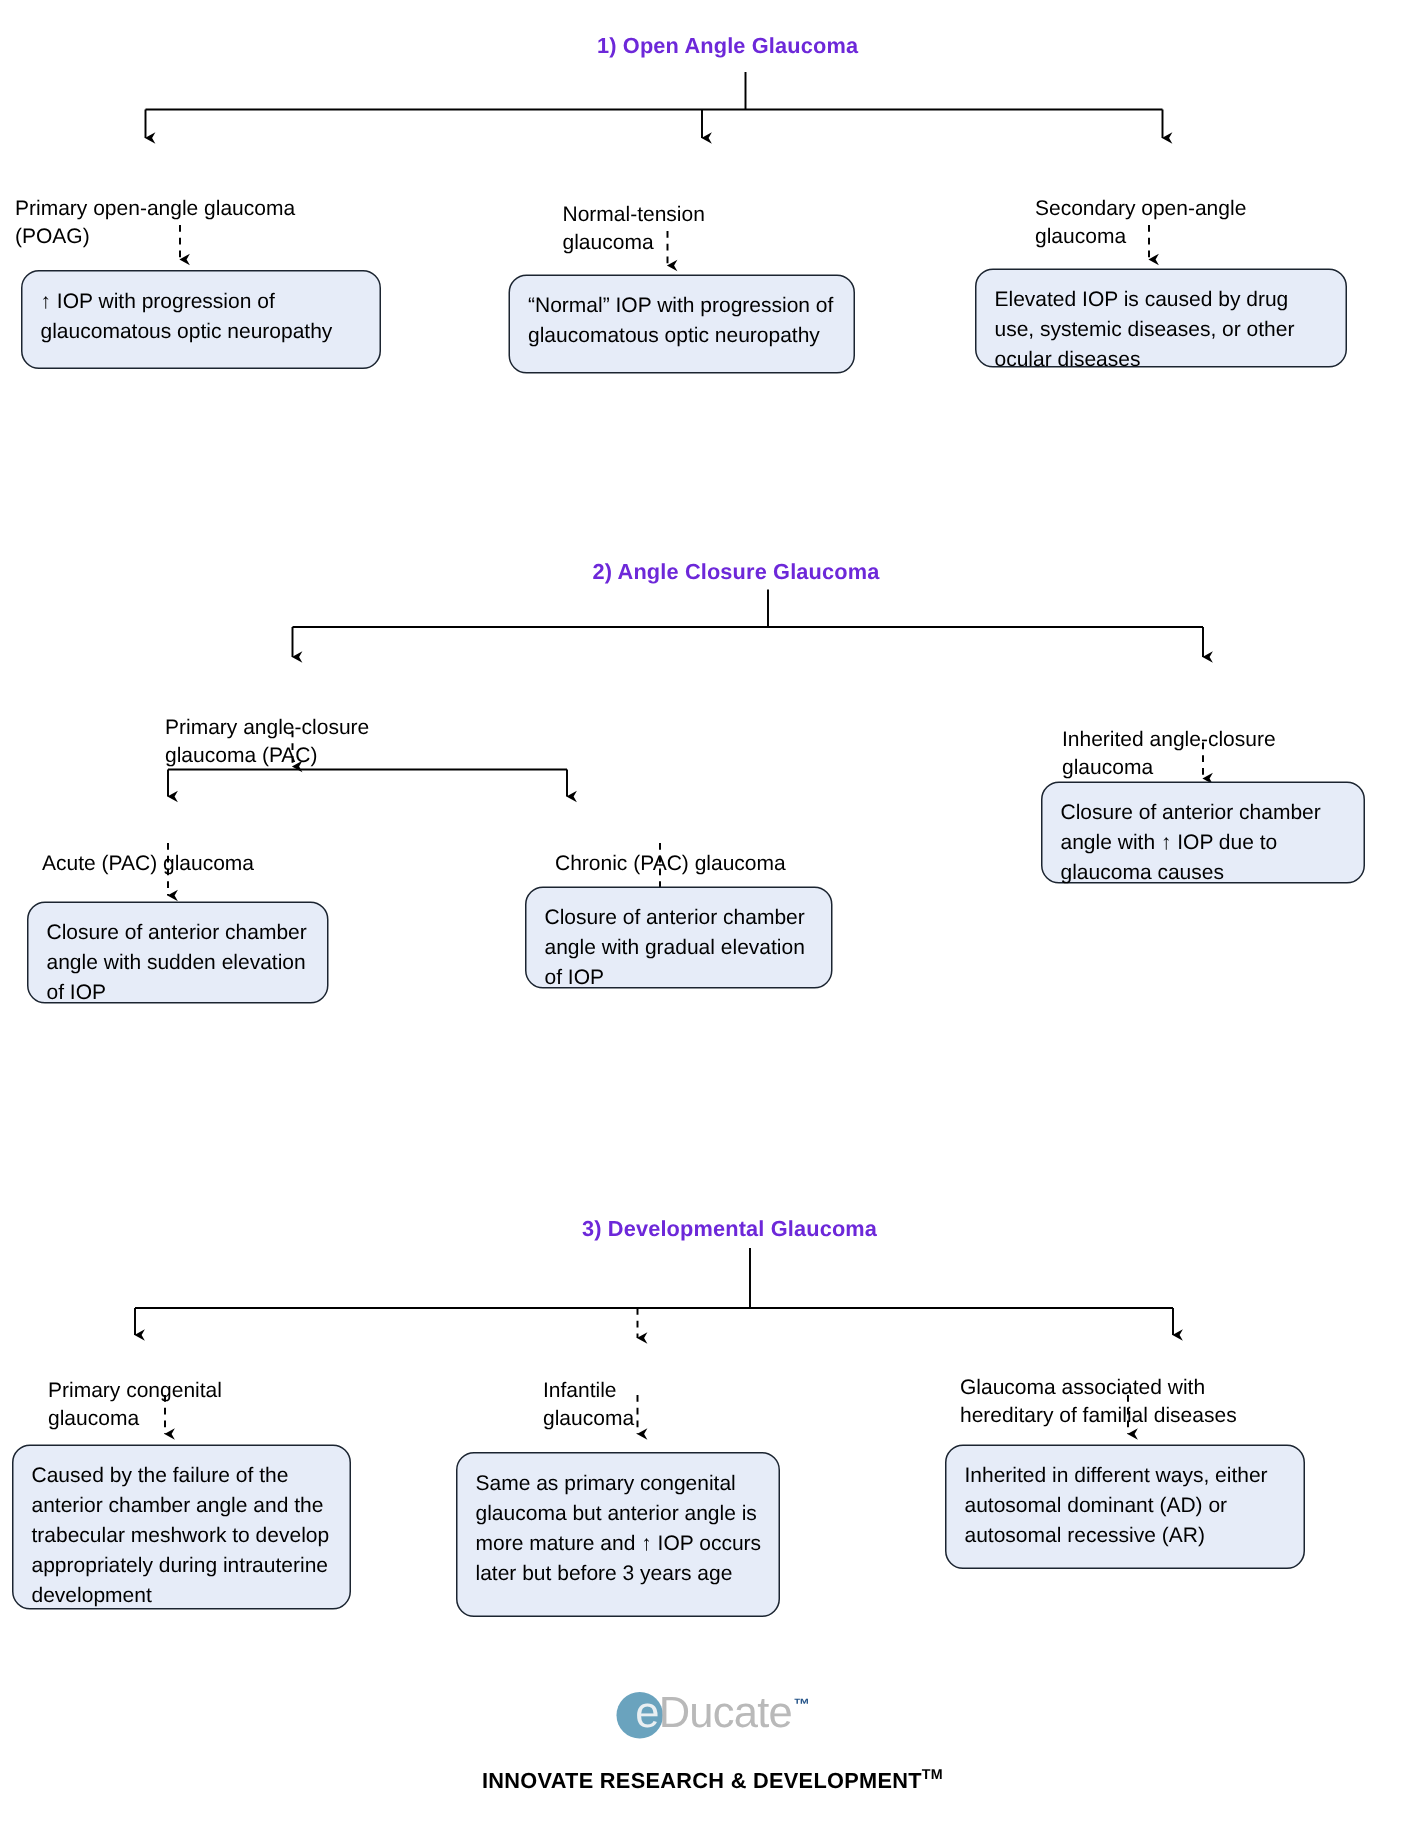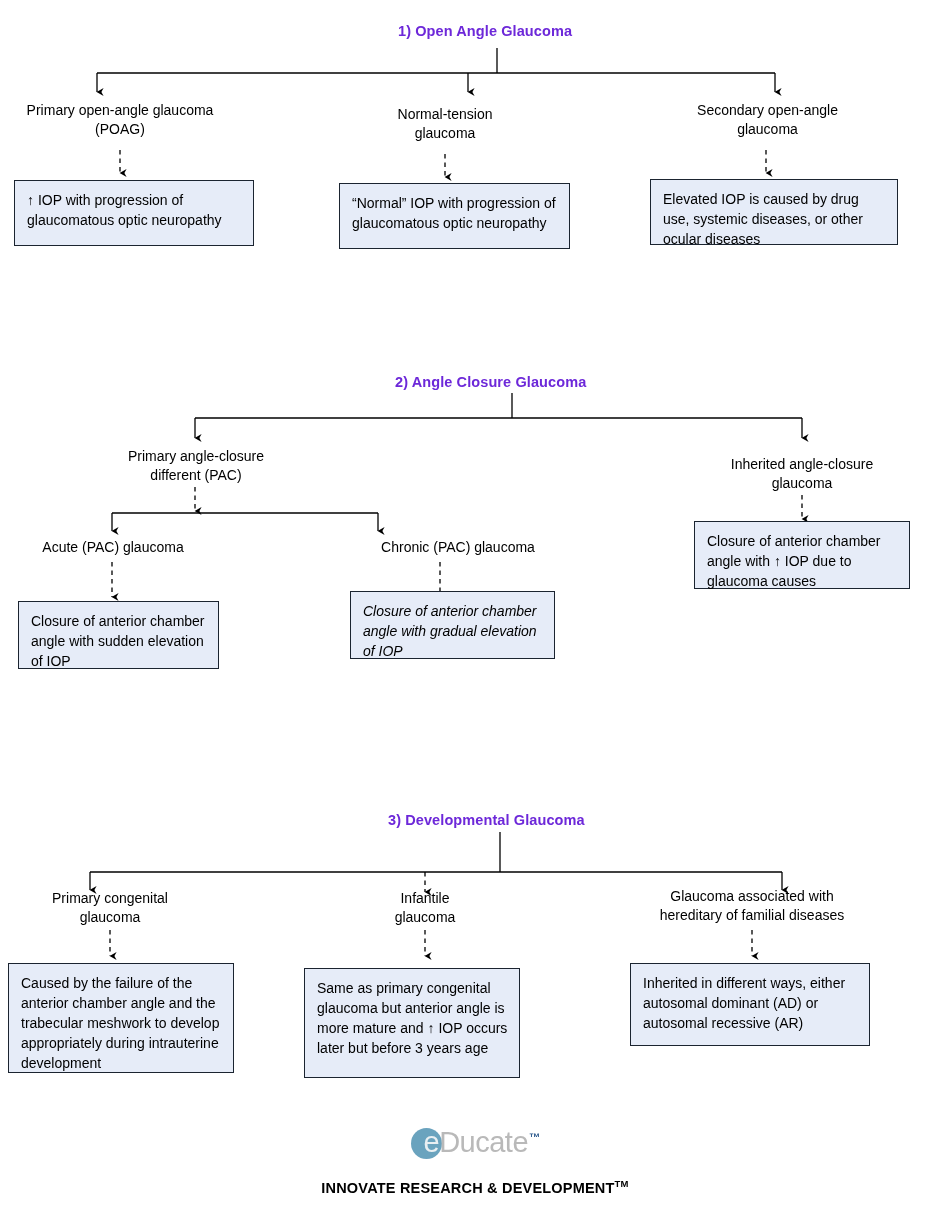--- a/index.html
+++ b/index.html
@@ -28,31 +28,32 @@
     letter-spacing: 0.1px;
     white-space: nowrap;
     color: #6d28d9;
   }
 
   
   .node-label {
     position: absolute;
     font-size: 14px;
     line-height: 19px;
-    text-align: center;
+    text-align: left;
     color: #000;
+    margin-top: 28px;
   }
 
   
   .desc-box {
     position: absolute;
     box-sizing: border-box;
     background: #e6ecf8;
     border: 1.4px solid #1b2430;
-    border-radius: 0;
+    border-radius: 12px;
     font-size: 14px;
     line-height: 20px;
     padding: 9px 11px 9px 12px;
     color: #000;
     box-shadow: 0 0 0 0 rgba(0,0,0,0);
   }
 
   
   #wires {
     position: absolute;
@@ -200,35 +201,35 @@
   <div class="desc-box" style="left:14px; top:180px; width:240px; height:66px;">↑ IOP with progression of glaucomatous optic neuropathy</div>
 
   <div class="desc-box" style="left:339px; top:183px; width:231px; height:66px;">“Normal” IOP with progression of glaucomatous optic neuropathy</div>
 
   <div class="desc-box" style="left:650px; top:179px; width:248px; height:66px;">Elevated IOP is caused by drug use, systemic diseases, or other ocular diseases</div>
 
   <div class="section-title" style="left:395px; top:374px;">2) Angle Closure Glaucoma</div>
 
   <div class="node-label" style="left:110px; top:447px; width:172px;">
     <span>Primary angle-closure</span><br>
-    <span>different (PAC)</span>
+    <span>glaucoma (PAC)</span>
   </div>
 
   <div class="node-label" style="left:708px; top:455px; width:188px;">
     <span>Inherited angle-closure</span><br>
     <span>glaucoma</span>
   </div>
 
   <div class="node-label" style="left:28px; top:538px; width:170px;">Acute (PAC) glaucoma</div>
 
   <div class="node-label" style="left:370px; top:538px; width:176px;">Chronic (PAC) glaucoma</div>
 
   <div class="desc-box" style="left:18px; top:601px; width:201px; height:68px;">Closure of anterior chamber angle with sudden elevation of IOP</div>
 
-  <div class="desc-box" style="left:350px; top:591px; width:205px; height:68px;font-style:italic;">Closure of anterior chamber angle with gradual elevation of IOP</div>
+  <div class="desc-box" style="left:350px; top:591px; width:205px; height:68px;">Closure of anterior chamber angle with gradual elevation of IOP</div>
 
   <div class="desc-box" style="left:694px; top:521px; width:216px; height:68px;">Closure of anterior chamber angle with ↑ IOP due to glaucoma causes</div>
 
   <div class="section-title" style="left:388px; top:812px;">3) Developmental Glaucoma</div>
 
   <div class="node-label" style="left:32px; top:889px; width:156px;">
     <span>Primary congenital</span><br>
     <span>glaucoma</span>
   </div>
 

